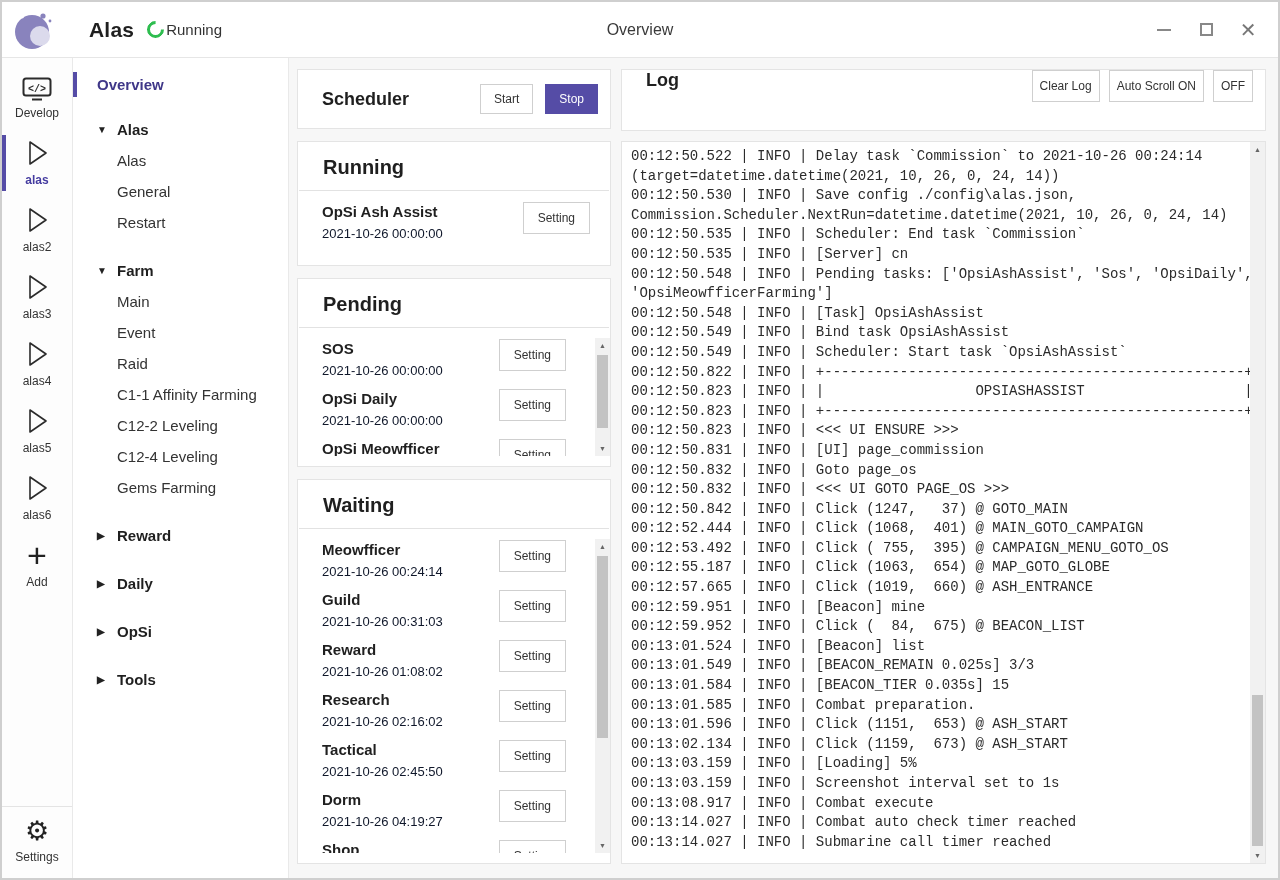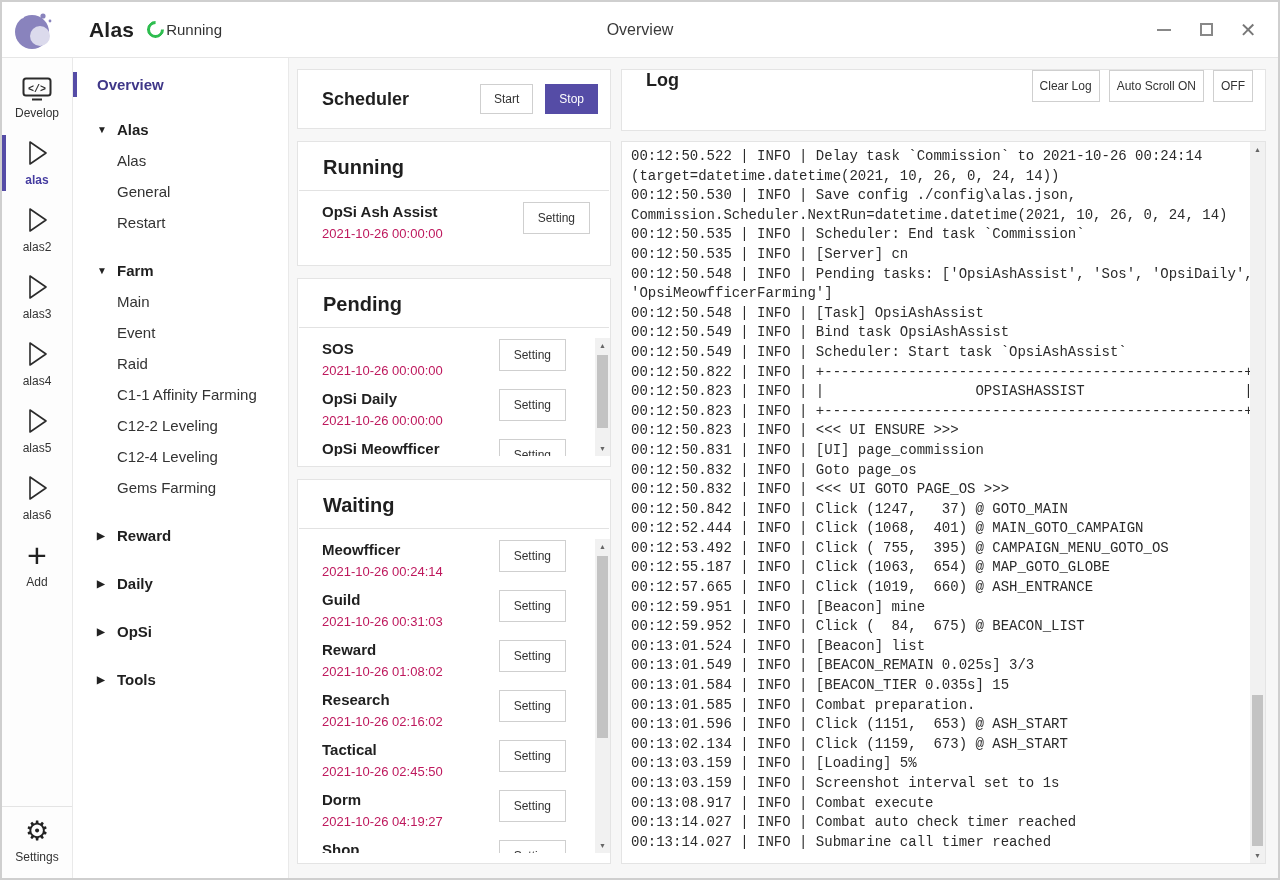--- a/index.html
+++ b/index.html
@@ -59,21 +59,21 @@
 
   .section-card { display:flex; flex-direction:column; padding:14px 0 10px 0; min-height:0; }
   .section-title { font-size:20px; font-weight:600; color:#1f1f1f; padding:0 24px 11px 24px; border-bottom:1px solid #e2e2e2; margin:0 1px; }
   .task-viewport { position:relative; overflow:hidden; margin-top:10px; flex:1; min-height:0; }
   .task-viewport.fixed118 { flex:0 0 118px; }
   .task-list { padding:0 20px 0 24px; }
   .task-list.has-sb { padding-right:44px; }
   .task-row { display:flex; align-items:flex-start; margin-bottom:9px; }
   .task-info { flex:1; min-width:0; padding-right:8px; }
   .task-name { font-size:15px; font-weight:600; color:#1f1f1f; line-height:21px; }
-  .task-time { font-size:13px; color:#be185d; margin-top:4px; line-height:16px; }
+  .task-time { font-size:13px; color:#0f172a; margin-top:4px; line-height:16px; }
   .task-setting { flex:0 0 auto; margin-top:1px; padding:8px 14px; }
 
   .running-card { flex:0 0 auto; padding-bottom:14px; }
   .pending-card { flex:0 0 auto; }
   .waiting-card { flex:1; }
 
   
   .vscroll { position:absolute; top:0; right:0; bottom:0; width:15px; background:#f1f1f1; }
   .sb-arrow { position:absolute; left:0; right:0; height:15px; display:flex; align-items:center; justify-content:center; font-size:7px; color:#666; }
   .sb-arrow.up { top:0; }

